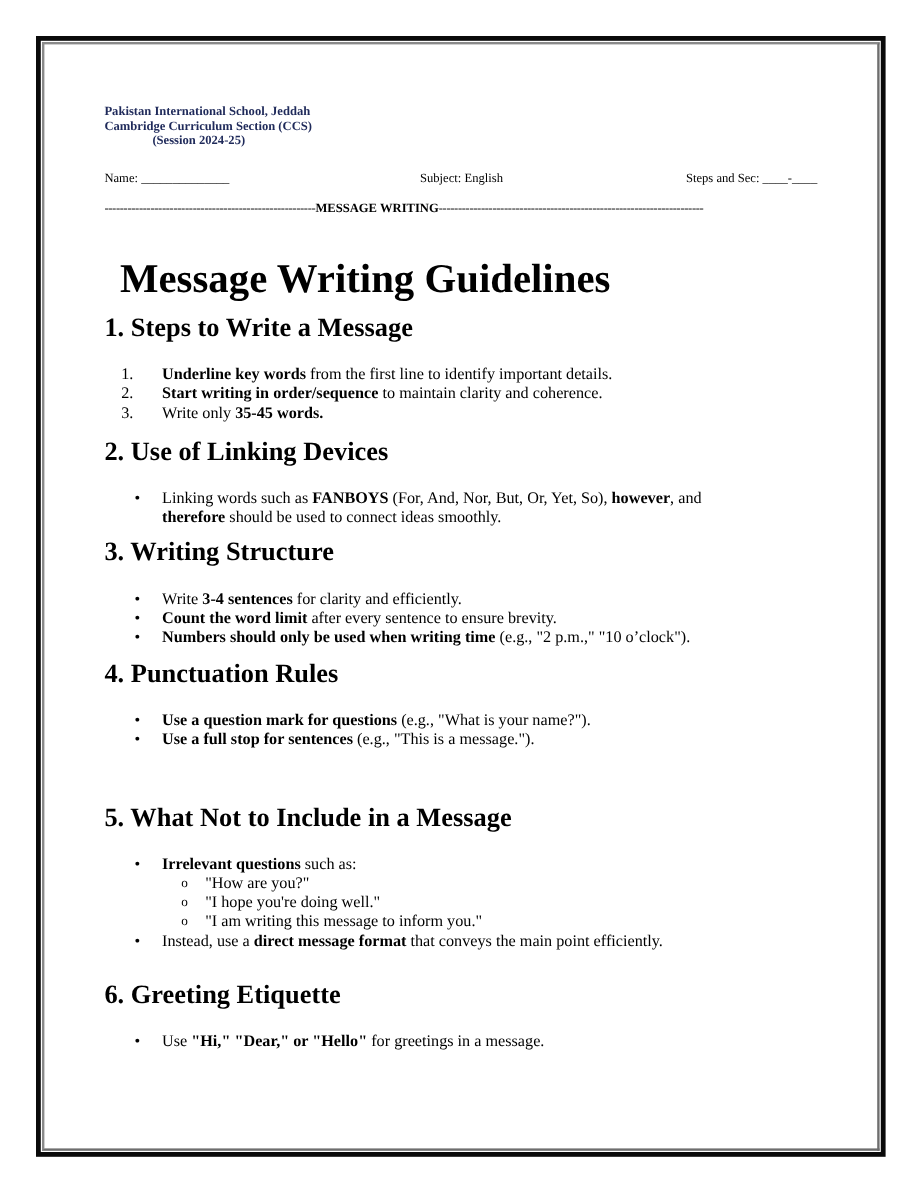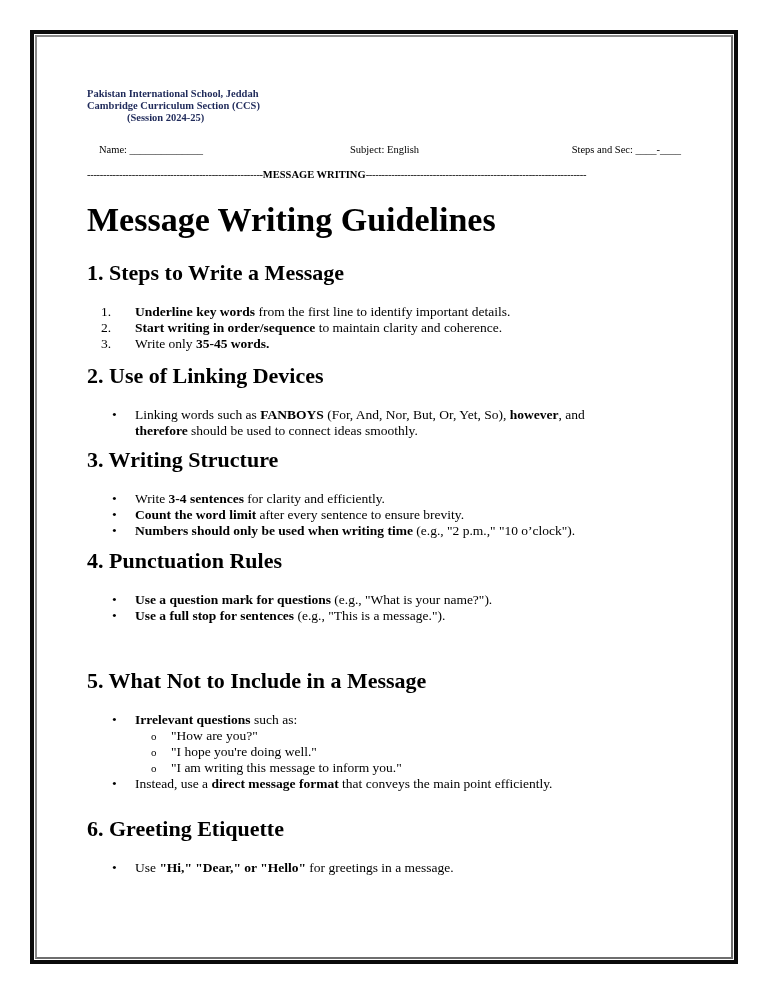--- a/index.html
+++ b/index.html
@@ -10,29 +10,29 @@
   .frame-inner { position: absolute; left: 1px; top: 1px; right: 1px; bottom: 1px;
                  border: 2px solid #6e6e6e; border-top-color: #8a8a8a; border-left-color: #8a8a8a; }
   .page { position: absolute; left: 87px; top: 88px; width: 594px; }
 
   .school-header { text-align: left; color: #1f2a5a; font-weight: bold; font-size: 10.5px;
                    line-height: 12px; margin-left: 0; }
   .school-header .line { display: block; }
   .school-header .session { padding-left: 40px; }
 
   .meta-row { position: absolute; top: 56px; left: 0; width: 594px; font-size: 10.5px; height: 14px; }
-  .meta-row .name { position: absolute; left: 12px; font-family: Liberation Serif, serif; }
+  .meta-row .name { position: absolute; left: 0; font-family: Liberation Serif, serif; }
   .meta-row .subject { position: absolute; left: 263px; }
   .meta-row .class { position: absolute; right: 0; }
 
   .divider { position: absolute; top: 81px; left: 0; width: 594px; font-size: 10.5px;
              white-space: nowrap; overflow: hidden; letter-spacing: -0.3px; }
   .divider b { letter-spacing: 0; }
 
-  .title { position: absolute; top: 112px; left: 0; font-size: 34px; font-weight: bold; line-height: 40px; margin: 0; }
+  .title { position: absolute; top: 112px; left: 0; font-size: 34px; font-weight: bold; line-height: 40px; margin: 13px; }
 
   .section { position: absolute; left: 0; width: 594px; }
   .section h2 { margin: 0; font-size: 22px; font-weight: bold; line-height: 26px; }
   .section ul, .section ol { margin: 0; padding: 0; list-style: none; font-size: 13.5px; line-height: 16px; }
   .section li { position: relative; padding-left: 48px; }
   .section li .marker { position: absolute; left: 25px; }
   .section li.num .marker { left: 14px; }
   .section li.sub { padding-left: 84px; }
   .section li.sub .marker { left: 64px; font-size: 11px; }
   .list { margin-top: 18px !important; }

